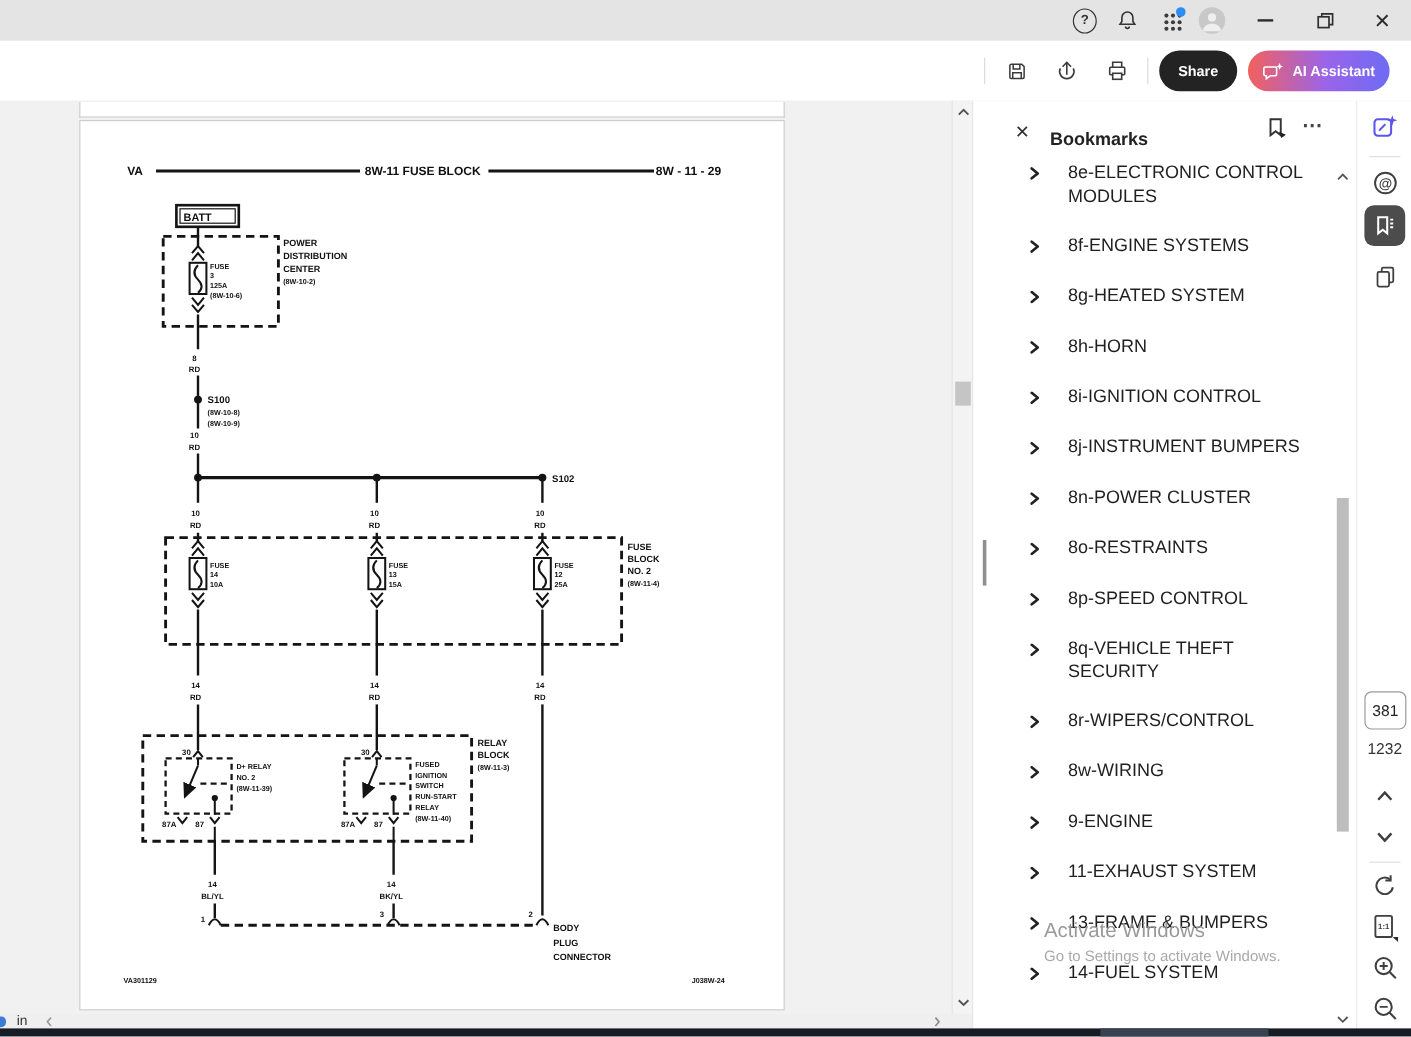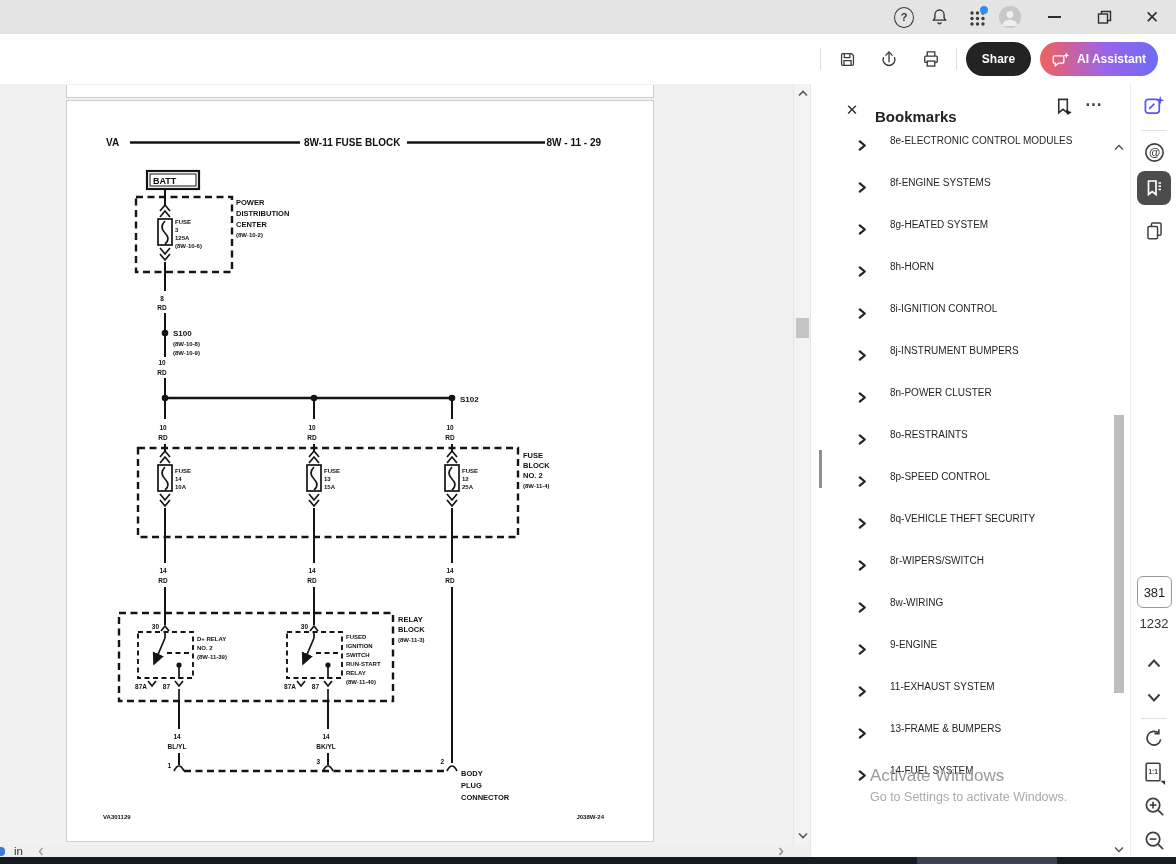--- a/index.html
+++ b/index.html
@@ -52,21 +52,21 @@
   
   .panel{position:absolute;left:810px;top:84px;width:320px;height:773px;background:#fff;border-left:1px solid #e7e7e7;}
   .pnl-close{position:absolute;left:30px;top:15px;width:22px;height:22px;display:flex;align-items:center;justify-content:center;
              font-size:15px;color:#333;cursor:pointer;}
   .pnl-title{position:absolute;left:64px;top:24px;font-size:15px;font-weight:bold;color:#222;}
   .pnl-addbm{position:absolute;left:243px;top:13px;cursor:pointer;}
   .pnl-more{position:absolute;left:274px;top:10px;font-size:17px;font-weight:bold;color:#444;cursor:pointer;letter-spacing:1px;}
   .bm-list{position:absolute;left:30px;top:50px;width:266px;height:723px;overflow:hidden;}
   .bm-row{display:flex;align-items:flex-start;margin-bottom:21px;cursor:pointer;}
   .bm-chev{margin:3px 0 0 16px;flex:0 0 auto;}
-  .bm-label{margin-left:22px;width:205px;font-size:10px;line-height:1.32;color:#1f1f1f;}
+  .bm-label{margin-left:22px;width:205px;font-size:15px;line-height:1.32;color:#1f1f1f;}
   .pnl-scroll{position:absolute;left:300px;top:48px;width:16px;height:725px;}
   .pnl-thumb{position:absolute;left:3px;top:283px;width:10px;height:278px;background:#bdbdbd;}
   .drag-handle{position:absolute;left:8px;top:366px;width:2.5px;height:38px;background:#8f8f8f;}
 
   
   .rail{position:absolute;left:1130px;top:84px;width:46px;height:773px;background:#fff;border-left:1px solid #ececec;}
   .rail-btn{position:absolute;left:0;width:46px;display:flex;align-items:center;justify-content:center;cursor:pointer;}
   .rail-div{position:absolute;left:10px;width:26px;height:1px;background:#e0e0e0;}
   .bm-active{width:34px;height:34px;background:#4c4c4c;border-radius:8px;display:flex;align-items:center;justify-content:center;}
   .pagebox{position:absolute;left:6px;top:492px;width:33px;height:30px;border:1.5px solid #9a9a9a;border-radius:6px;
@@ -483,21 +483,21 @@
       </svg>
     </span>
     <span class="bm-label">8q-VEHICLE THEFT SECURITY</span>
   </div>
         <div class="bm-row">
     <span class="bm-chev">
       <svg width="11" height="11" viewBox="0 0 12 12">
         <path d="M3 1.5 L8.5 6 L3 10.5" fill="none" stroke="#222" stroke-width="2.4" stroke-linecap="round" stroke-linejoin="round"></path>
       </svg>
     </span>
-    <span class="bm-label">8r-WIPERS/SWITCH</span>
+    <span class="bm-label">8r-WIPERS/CONTROL</span>
   </div>
         <div class="bm-row">
     <span class="bm-chev">
       <svg width="11" height="11" viewBox="0 0 12 12">
         <path d="M3 1.5 L8.5 6 L3 10.5" fill="none" stroke="#222" stroke-width="2.4" stroke-linecap="round" stroke-linejoin="round"></path>
       </svg>
     </span>
     <span class="bm-label">8w-WIRING</span>
   </div>
         <div class="bm-row">

